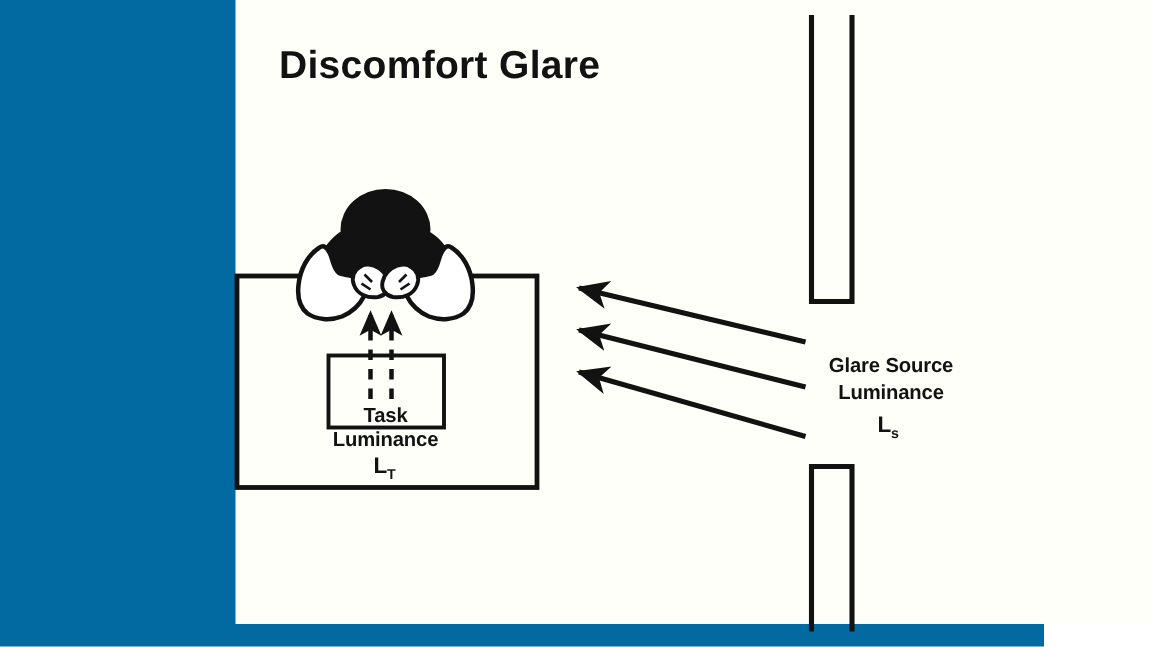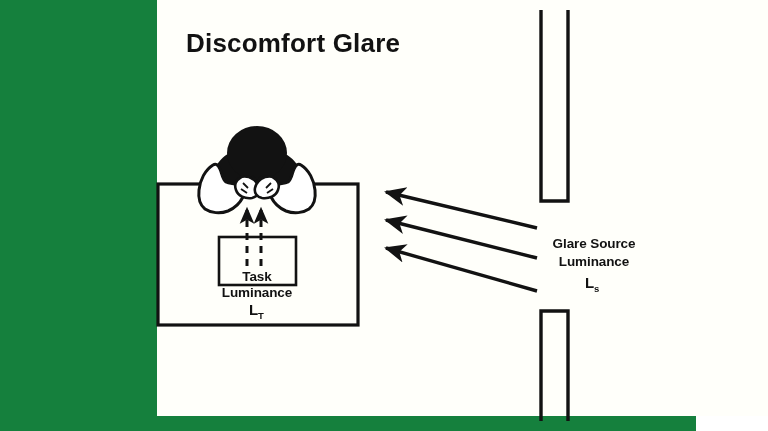--- a/index.html
+++ b/index.html
@@ -10,21 +10,21 @@
   body {
     width: 768px;
     height: 431px;
     overflow: hidden;
     font-family: "Liberation Sans", sans-serif;
   }
   #figure-root {
     position: relative;
     width: 696px;
     height: 431px;
-    background: #15803d;
+    background: #0369a1;
   }
   #canvas-panel {
     position: absolute;
     left: 0;
     top: 0;
     width: 768px;
     height: 431px;
   }
   .cream-bg {
     position: absolute;

